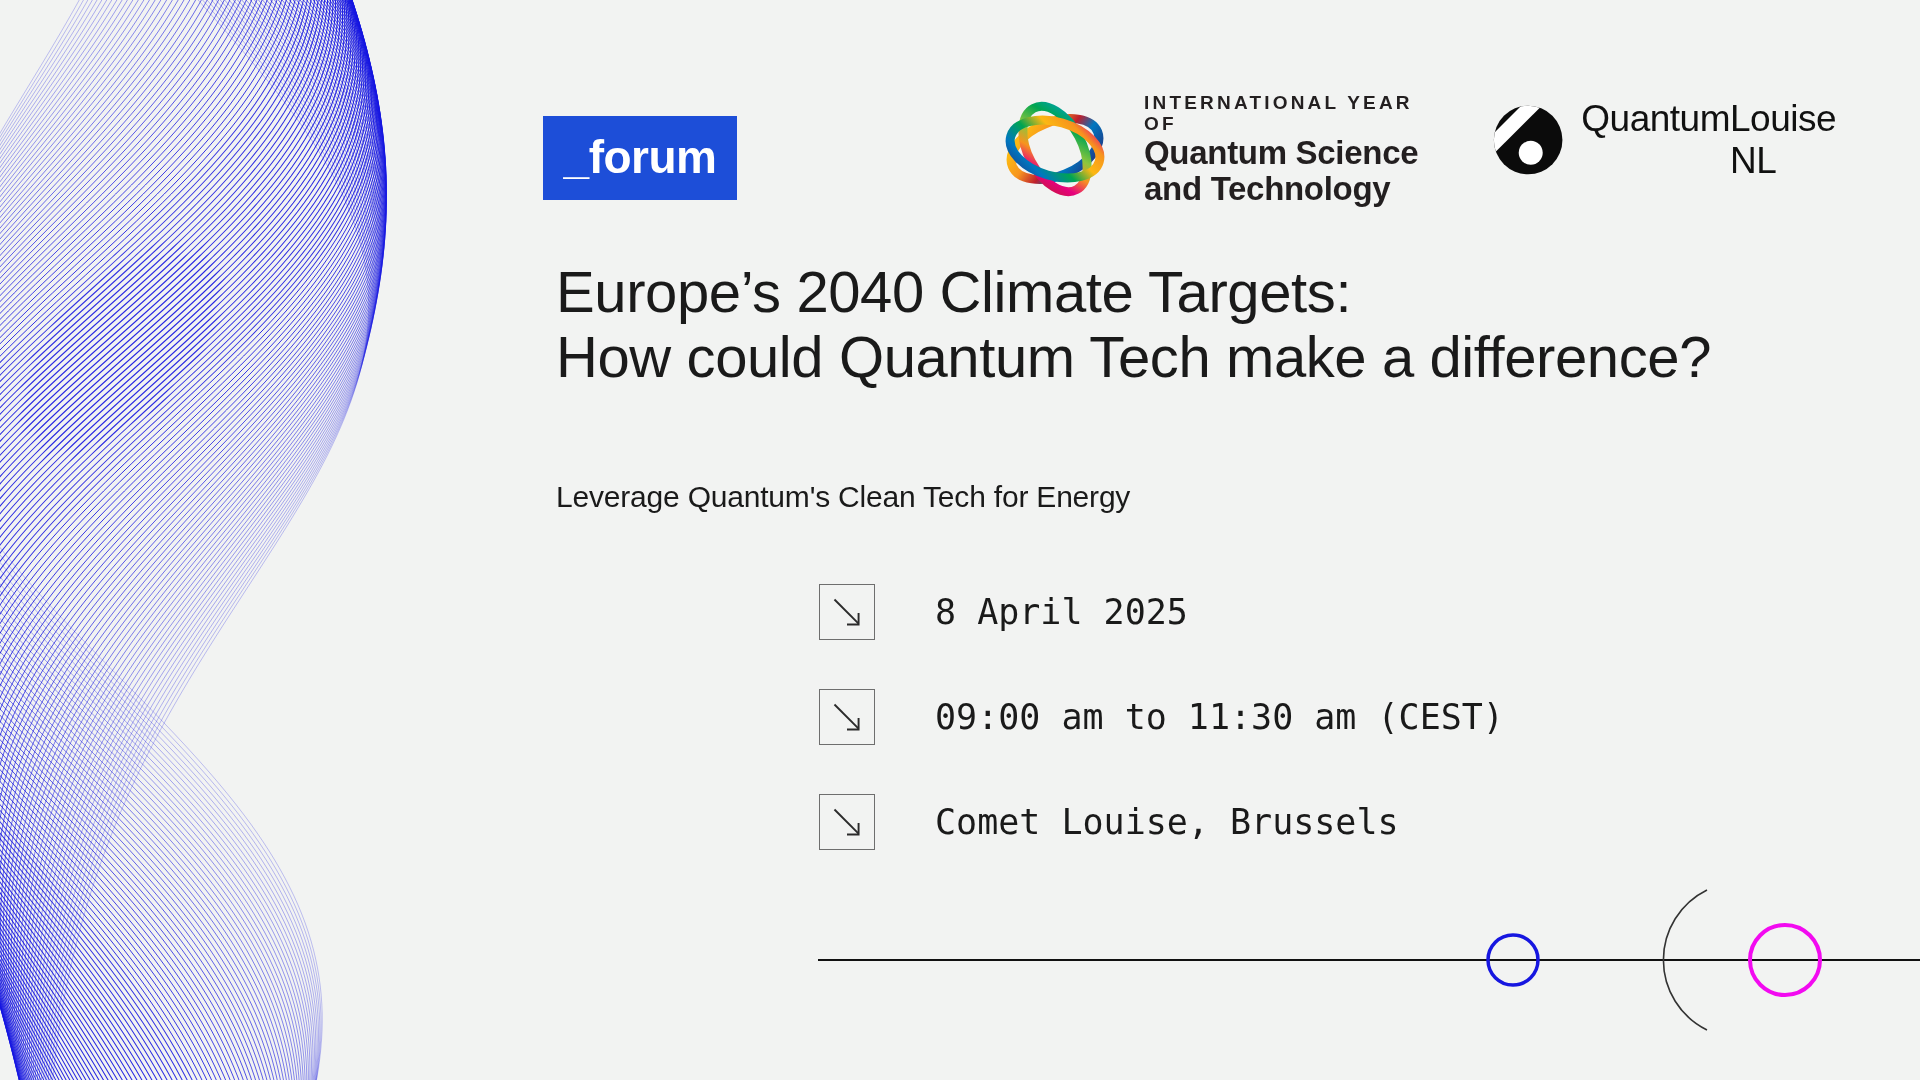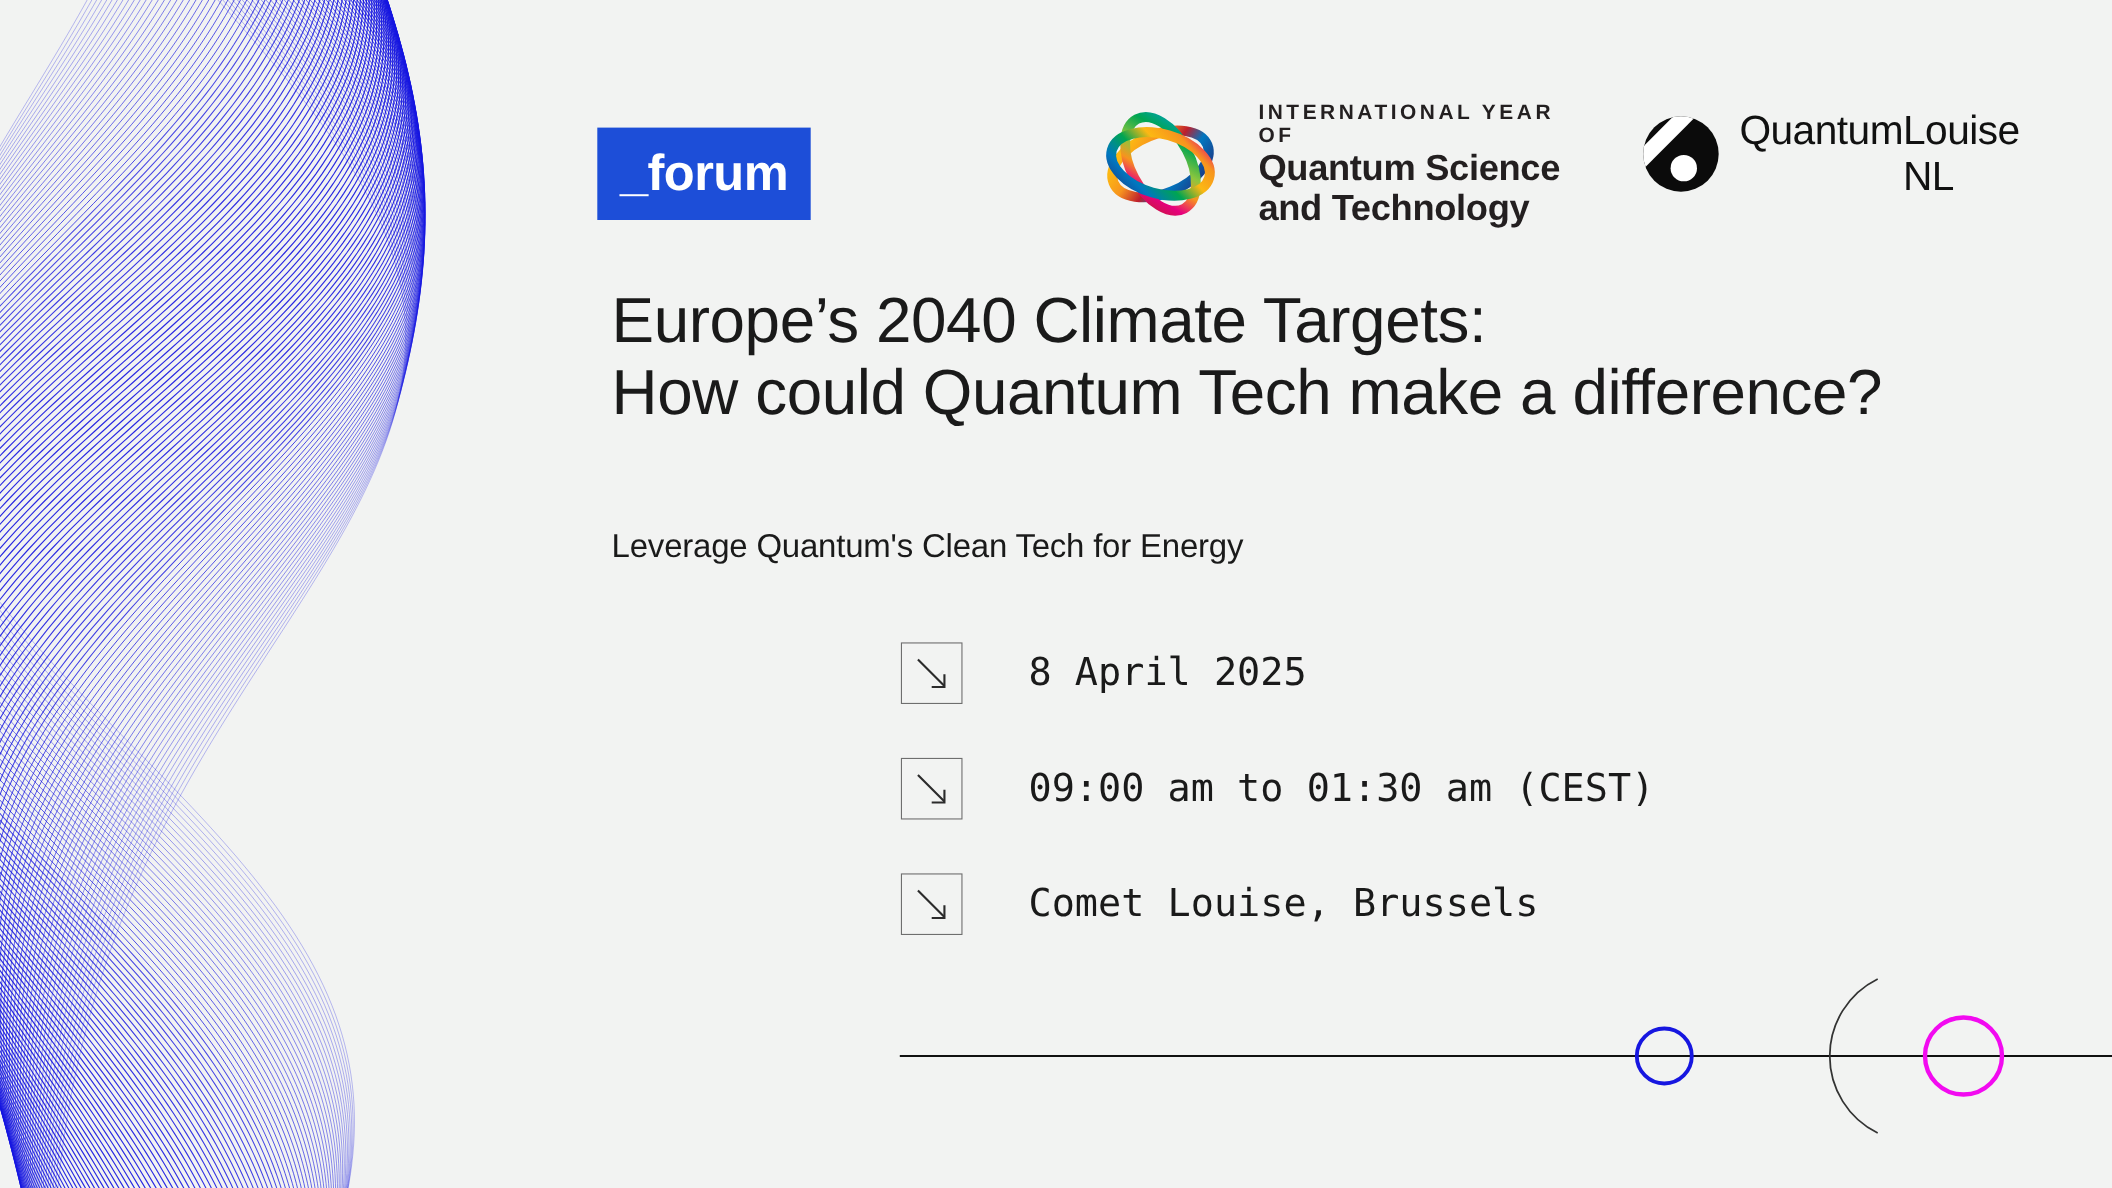--- a/index.html
+++ b/index.html
@@ -380,21 +380,21 @@
       <span class="detail-text">8 April 2025</span>
     </div>
 
     <div class="detail-row">
       <svg class="detail-icon" viewBox="0 0 56 56">
         <g stroke="#2b2b2b" stroke-width="2" fill="none">
           <line x1="15" y1="15" x2="40" y2="40"></line>
           <polyline points="40,29 40,41 28,41"></polyline>
         </g>
       </svg>
-      <span class="detail-text">09:00 am to 01:30 am (CEST)</span>
+      <span class="detail-text">09:00 am to 11:30 am (CEST)</span>
     </div>
 
     <div class="detail-row">
       <svg class="detail-icon" viewBox="0 0 56 56">
         <g stroke="#2b2b2b" stroke-width="2" fill="none">
           <line x1="15" y1="15" x2="40" y2="40"></line>
           <polyline points="40,29 40,41 28,41"></polyline>
         </g>
       </svg>
       <span class="detail-text">Comet Louise, Brussels</span>

